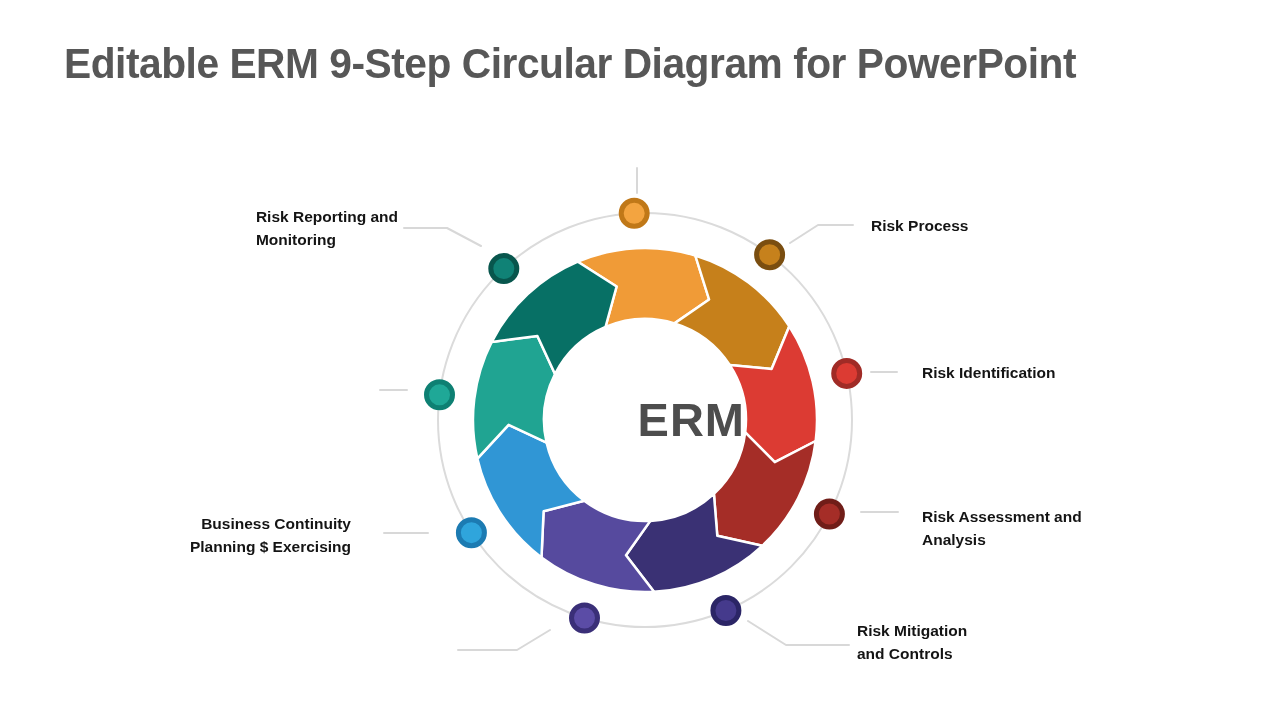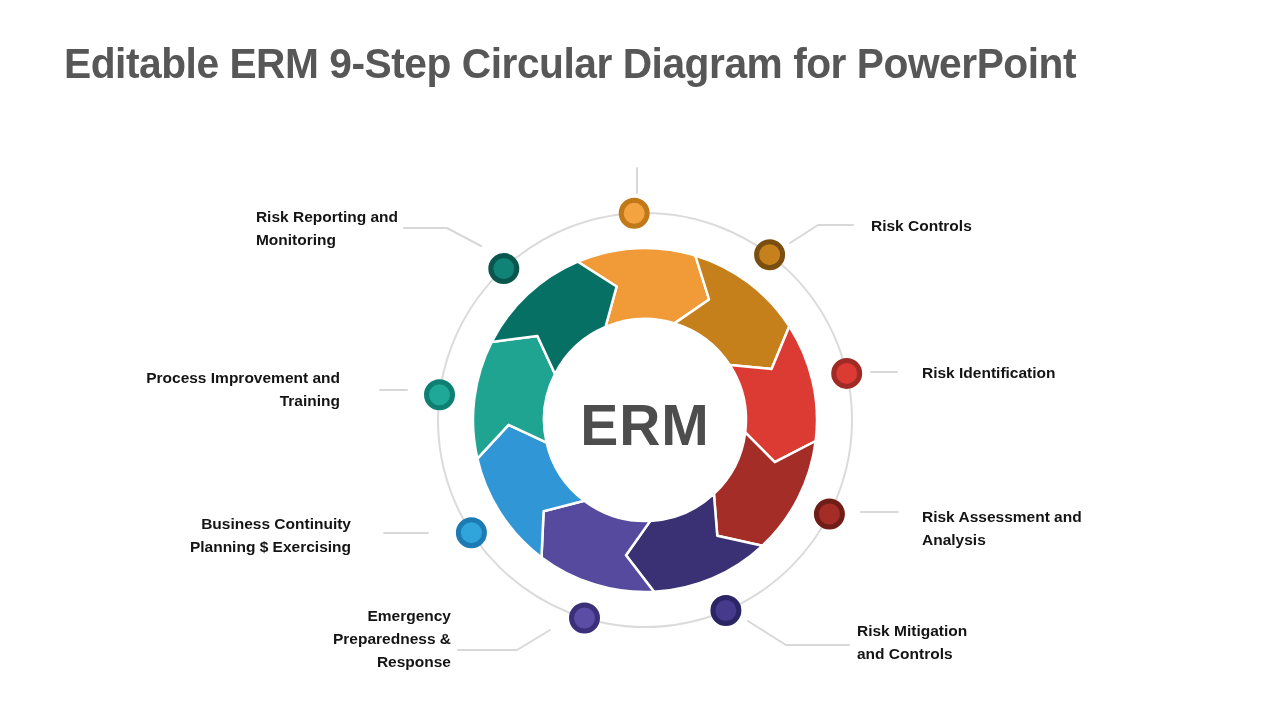--- a/index.html
+++ b/index.html
@@ -26,21 +26,21 @@
   .lbl-1{left:871px;top:214px;}
   .lbl-2{left:922px;top:361px;}
   .lbl-3{left:922px;top:505px;}
   .lbl-4{left:857px;top:619px;}
   .lbl-5{right:829px;top:604px;text-align:right;}
   .lbl-6{right:929px;top:512px;text-align:right;}
   .lbl-7{right:940px;top:366px;text-align:right;}
   .lbl-8{right:882px;top:205px;text-align:left;}
   .center-label{
     position:absolute;left:545px;top:392px;width:200px;
-    text-align:center;font-size:57px;font-weight:bold;letter-spacing:1px;
+    text-align:right;font-size:47px;font-weight:bold;letter-spacing:1px;
     color:var(--center-color,#4D4D4D);
   }
 </style>
 </head>
 <body>
 
 <div class="stage">
   <h1 class="page-title">Editable ERM 9-Step Circular Diagram for PowerPoint</h1>
 
   <svg id="diagram-svg" class="diagram-svg" width="1280" height="720" viewBox="0 0 1280 720">
@@ -67,30 +67,25 @@
       <circle cx="769.6" cy="254.7" r="13" fill="#C6811C" stroke="#7A4E10" stroke-width="5"></circle>
       <circle cx="846.7" cy="373.4" r="13" fill="#DC3B33" stroke="#A02B26" stroke-width="5"></circle>
       <circle cx="829.4" cy="514.0" r="13" fill="#A52D27" stroke="#701D18" stroke-width="5"></circle>
       <circle cx="725.9" cy="610.5" r="13" fill="#453A8C" stroke="#2B2566" stroke-width="5"></circle>
       <circle cx="584.5" cy="618.0" r="13" fill="#5B4CA6" stroke="#3A2F78" stroke-width="5"></circle>
       <circle cx="471.4" cy="532.7" r="13" fill="#2FA5DC" stroke="#1C7BB2" stroke-width="5"></circle>
       <circle cx="439.5" cy="394.8" r="13" fill="#1FA897" stroke="#0E8073" stroke-width="5"></circle>
       <circle cx="503.8" cy="268.6" r="13" fill="#108276" stroke="#08564D" stroke-width="5"></circle>
     </svg>
 
-  <div class="lbl lbl-1">Risk Controls</div>
+  <div class="lbl lbl-1">Risk Process</div>
   <div class="lbl lbl-2">Risk Identification</div>
   <div class="lbl lbl-3">Risk Assessment and
 Analysis</div>
   <div class="lbl lbl-4">Risk Mitigation
 and Controls</div>
-  <div class="lbl lbl-5">Emergency
-Preparedness &amp;
-Response</div>
   <div class="lbl lbl-6">Business Continuity
 Planning $ Exercising</div>
-  <div class="lbl lbl-7">Process Improvement and
-Training</div>
   <div class="lbl lbl-8">Risk Reporting and
 Monitoring</div>
 
   <div class="center-label">ERM</div>
 </div>
 
 </body></html>

